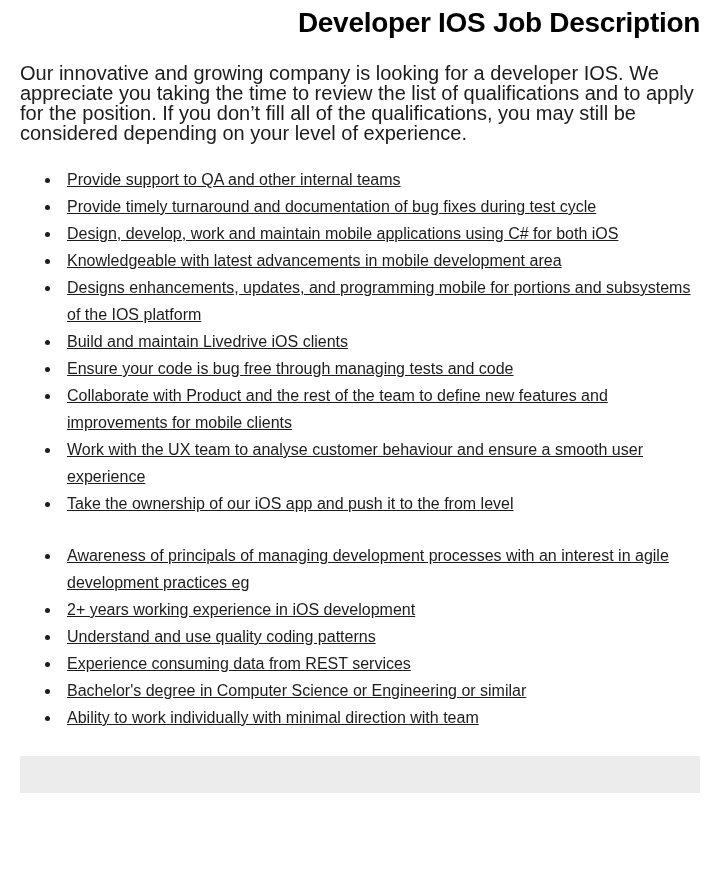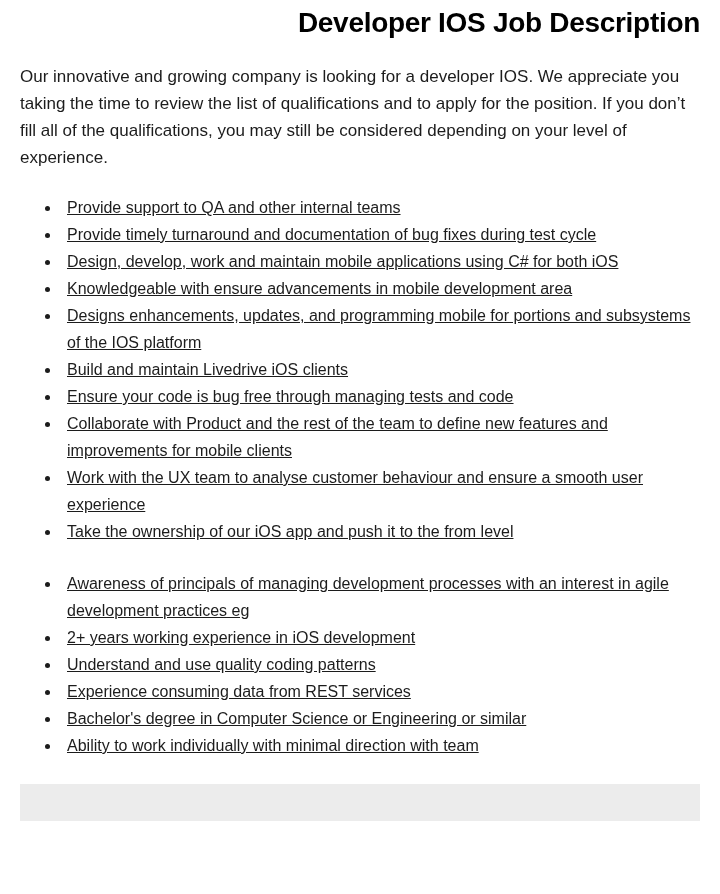--- a/index.html
+++ b/index.html
@@ -16,22 +16,22 @@
   .page { padding: 0 20px; }
   h1.doc-title {
     font-size: 28px;
     font-weight: 800;
     letter-spacing: -0.3px;
     text-align: right;
     color: #000000;
     margin: 7px 0 24px 0;
   }
   p.intro {
-    font-size: 17px;
-    line-height: 27px;
+    font-size: 20px;
+    line-height: 20px;
     margin: 4px 0 21px 0;
   }
   .section-bar {
     background: #ececec;
     padding: 9px 20px;
     font-size: 16.5px;
     font-weight: 700;
     color: #111111;
     line-height: 19px;
   }
@@ -57,21 +57,21 @@
 
   <h1 class="doc-title">Developer IOS Job Description</h1>
 
   <p class="intro">Our innovative and growing company is looking for a developer IOS. We appreciate you taking the time to review the list of qualifications and to apply for the position. If you don’t fill all of the qualifications, you may still be considered depending on your level of experience.</p>
 
 
   <ul class="bullet-list">
     <li>Provide support to QA and other internal teams</li>
     <li>Provide timely turnaround and documentation of bug fixes during test cycle</li>
     <li>Design, develop, work and maintain mobile applications using C# for both iOS</li>
-    <li>Knowledgeable with ensure advancements in mobile development area</li>
+    <li>Knowledgeable with latest advancements in mobile development area</li>
     <li>Designs enhancements, updates, and programming mobile for portions and subsystems of the IOS platform</li>
     <li>Build and maintain Livedrive iOS clients</li>
     <li>Ensure your code is bug free through managing tests and code</li>
     <li>Collaborate with Product and the rest of the team to define new features and improvements for mobile clients</li>
     <li>Work with the UX team to analyse customer behaviour and ensure a smooth user experience</li>
     <li>Take the ownership of our iOS app and push it to the from level</li>
   </ul>
 
 
   <ul class="bullet-list">

